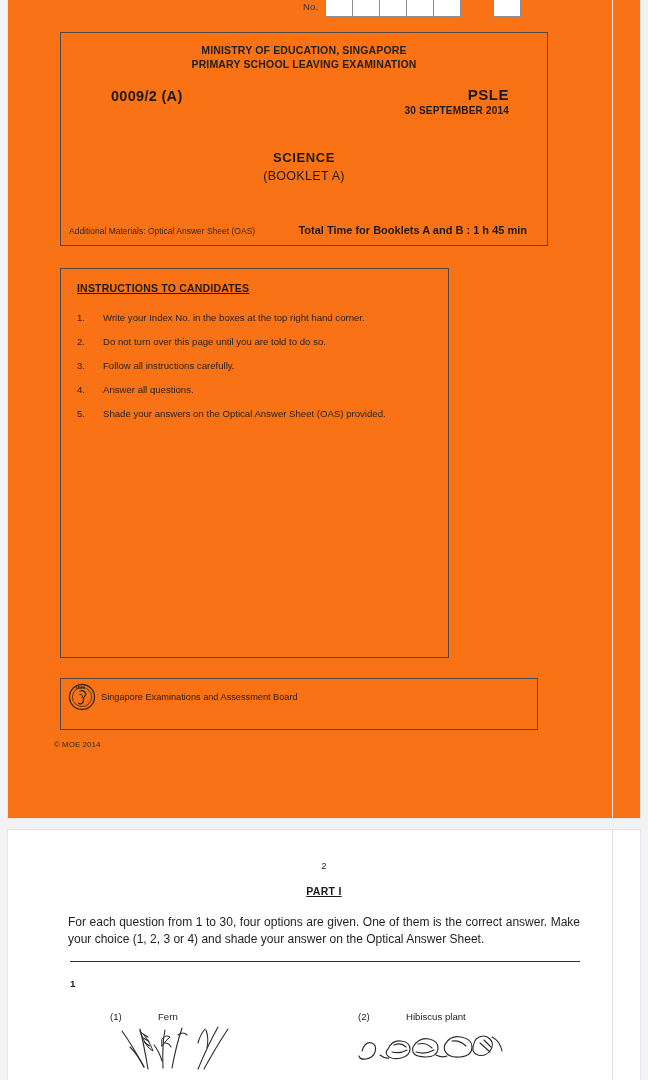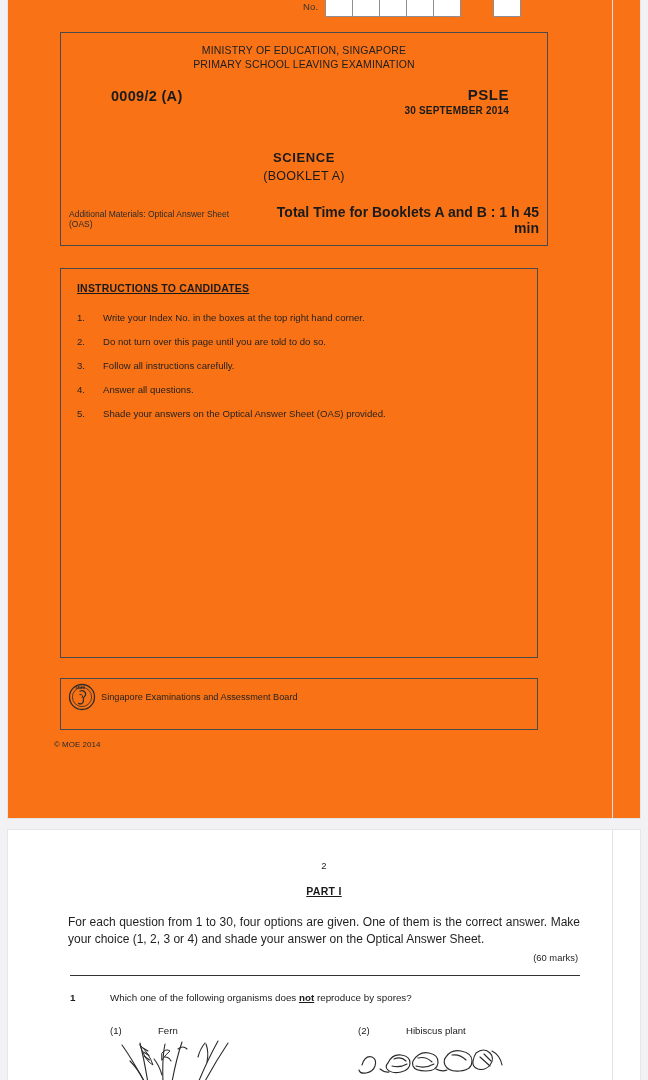--- a/index.html
+++ b/index.html
@@ -81,21 +81,21 @@
     left: 52px;
     top: 32px;
     width: 488px;
     height: 214px;
     border: 1px solid #4a4a4a;
     box-sizing: border-box;
   }
   #ministry-line, #psle-line {
     text-align: center;
     font-size: 10.5px;
-    font-weight: normal;
+    font-weight: bold;
     letter-spacing: .15px;
     color: #202020;
   }
   #ministry-line { margin-top: 11px; }
   #psle-line { margin-top: 2px; }
 
   #code-row {
     position: relative;
     margin-top: 18px;
     height: 40px;
@@ -147,33 +147,32 @@
     bottom: 9px;
     display: flex;
     justify-content: space-between;
     align-items: baseline;
   }
   #additional-materials {
     font-size: 8.5px;
     color: #2a2a2a;
   }
   #total-time {
-    font-size: 14px;
+    font-size: 11px;
     font-weight: bold;
     color: #1a1a1a;
-    margin-right: 0;
-    text-align: right;
+    margin-right: 12px;
   }
 
   
   #instructions-box {
     position: absolute;
     left: 52px;
     top: 268px;
-    width: 478px;
+    width: 389px;
     height: 390px;
     border: 1px solid #4a4a4a;
     box-sizing: border-box;
     padding: 13px 16px;
   }
   #instructions-heading {
     font-size: 10.5px;
     font-weight: bold;
     text-decoration: underline;
     letter-spacing: .2px;
@@ -386,27 +385,25 @@
   <div id="page-two">
     <div class="scan-seam" style="left:604px;"></div>
 
     <div id="page-number">2</div>
     <div id="part-heading">PART I</div>
 
     <div id="part-instructions">
       <span>For each question from 1 to 30, four options are given. One of them is the correct answer.</span>
       <span>Make your choice (1, 2, 3 or 4) and shade your answer on the Optical Answer Sheet.</span>
     </div>
-    <div id="marks-note">(60 marks)</div>
 
     <div id="question-rule"></div>
 
     <div id="question-row">
       <span id="question-number">1</span>
-      <span id="question-text"><span>Which one of the following organisms does </span><u>not</u><span> reproduce by spores?</span></span>
     </div>
 
     <div id="options-row">
 
       <div class="option-block first">
         <div class="option-label-row">
           <span class="option-marker">(1)</span>
           <span>Fern</span>
         </div>
         <div class="option-art">

